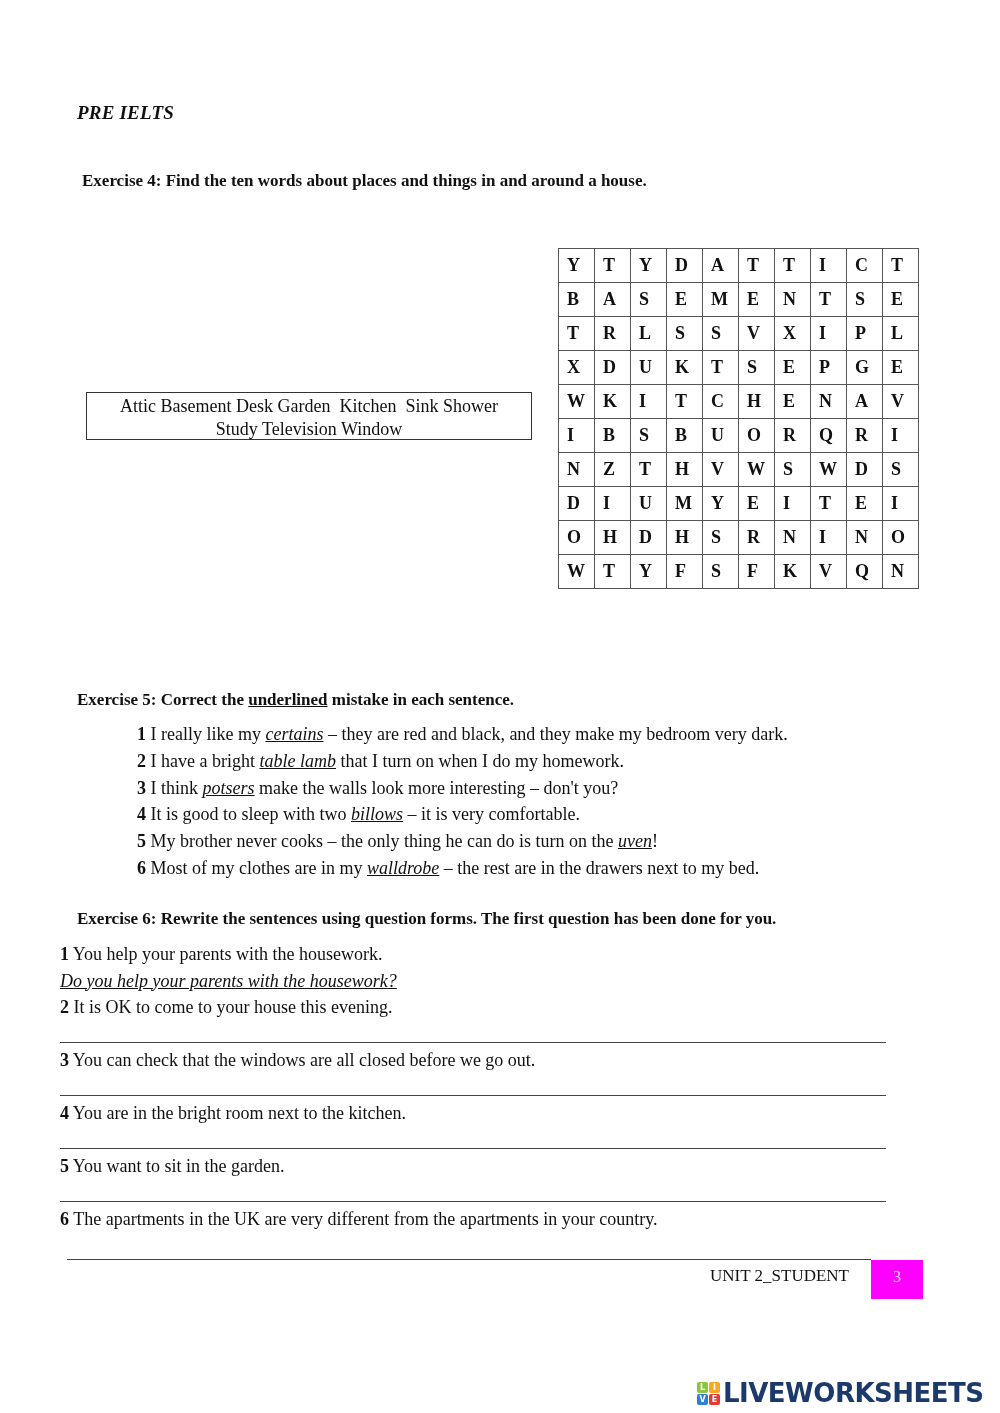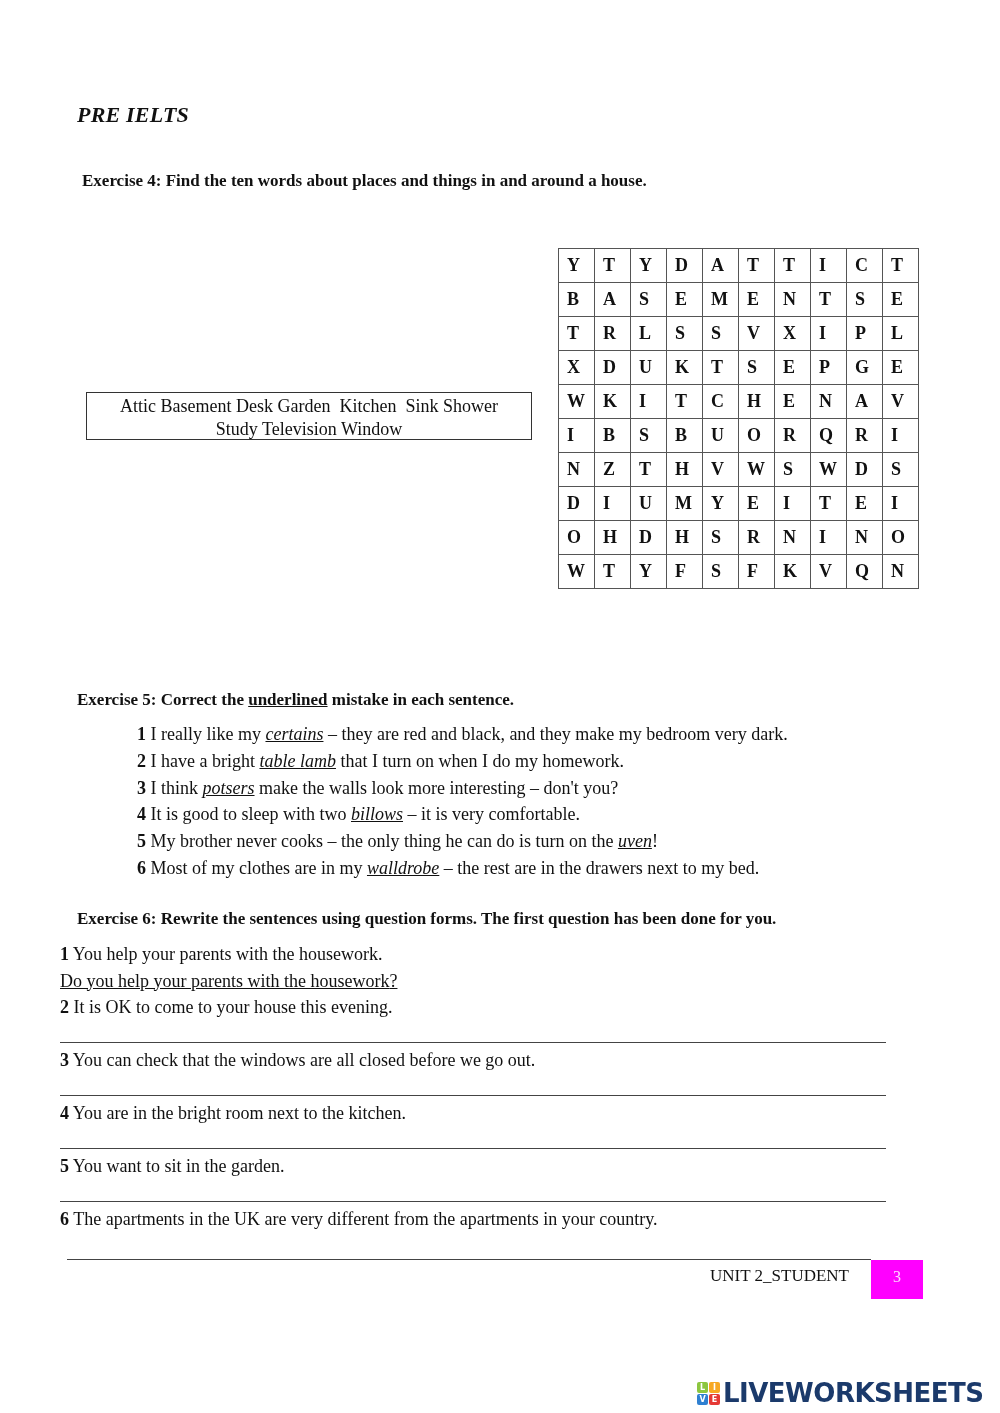--- a/index.html
+++ b/index.html
@@ -6,21 +6,21 @@
     html, body { width: 1000px; height: 1413px; background: #ffffff; }
     body {
       position: relative;
       font-family: "Liberation Serif", "DejaVu Serif", serif;
       color: #111;
       overflow: hidden;
     }
     .abs { position: absolute; }
     .header-title {
       left: 77px; top: 102px;
-      font-size: 22px; font-weight: bold; font-style: italic;
+      font-size: 19px; font-weight: bold; font-style: italic;
       letter-spacing: 0.2px;
     }
     .ex-title {
       font-size: 17px; font-weight: bold;
     }
     .ex4-title { left: 82px; top: 171px; }
     .wordbox {
       left: 86px; top: 392px; width: 446px; height: 48px;
       border: 1.5px solid #333;
       text-align: center;
@@ -40,21 +40,21 @@
     }
     .ex5-title { left: 77px; top: 690px; }
     .ex5-title .ul { text-decoration: underline; }
     .ex5-list { left: 137px; top: 721px; font-size: 18px; }
     .ex5-list .line { height: 26.8px; line-height: 26px; white-space: nowrap; }
     .num { font-weight: bold; }
     .mistake { font-style: italic; text-decoration: underline; }
     .ex6-title { left: 77px; top: 909px; }
     .ex6 { left: 60px; top: 941px; width: 830px; font-size: 18px; }
     .ex6 .line { height: 26.5px; line-height: 26px; white-space: nowrap; }
-    .ex6 .answer { text-decoration: underline; }
+    .ex6 .answer { font-style: italic; text-decoration: underline; }
     .ex6 .answer .q { text-decoration: none; }
     .ex6 .blank {
       height: 26.5px; position: relative;
     }
     .ex6 .blank::after {
       content: ""; position: absolute; left: 0; right: 4px; top: 21px;
       border-bottom: 1px solid #444;
     }
     .footer-rule {
       left: 67px; top: 1259px; width: 804px;

